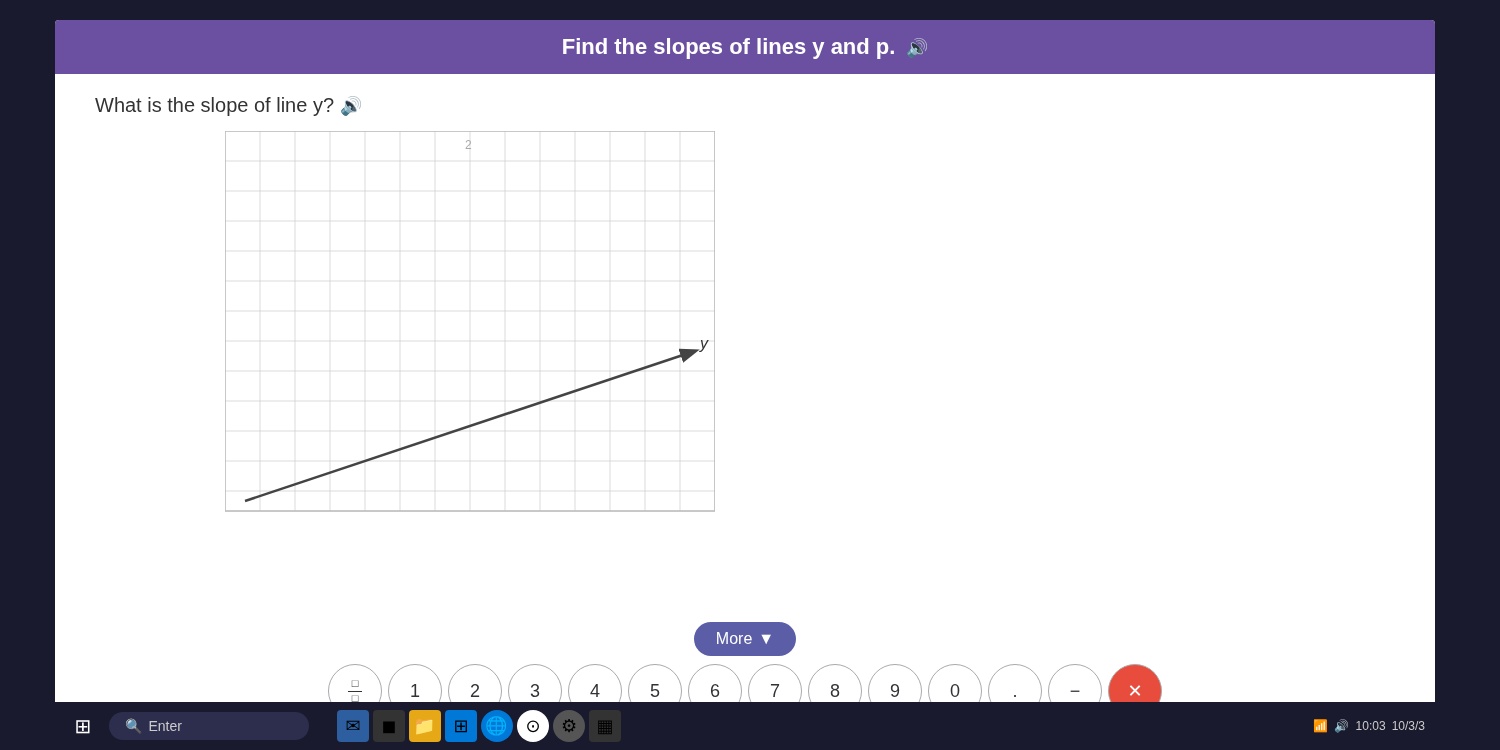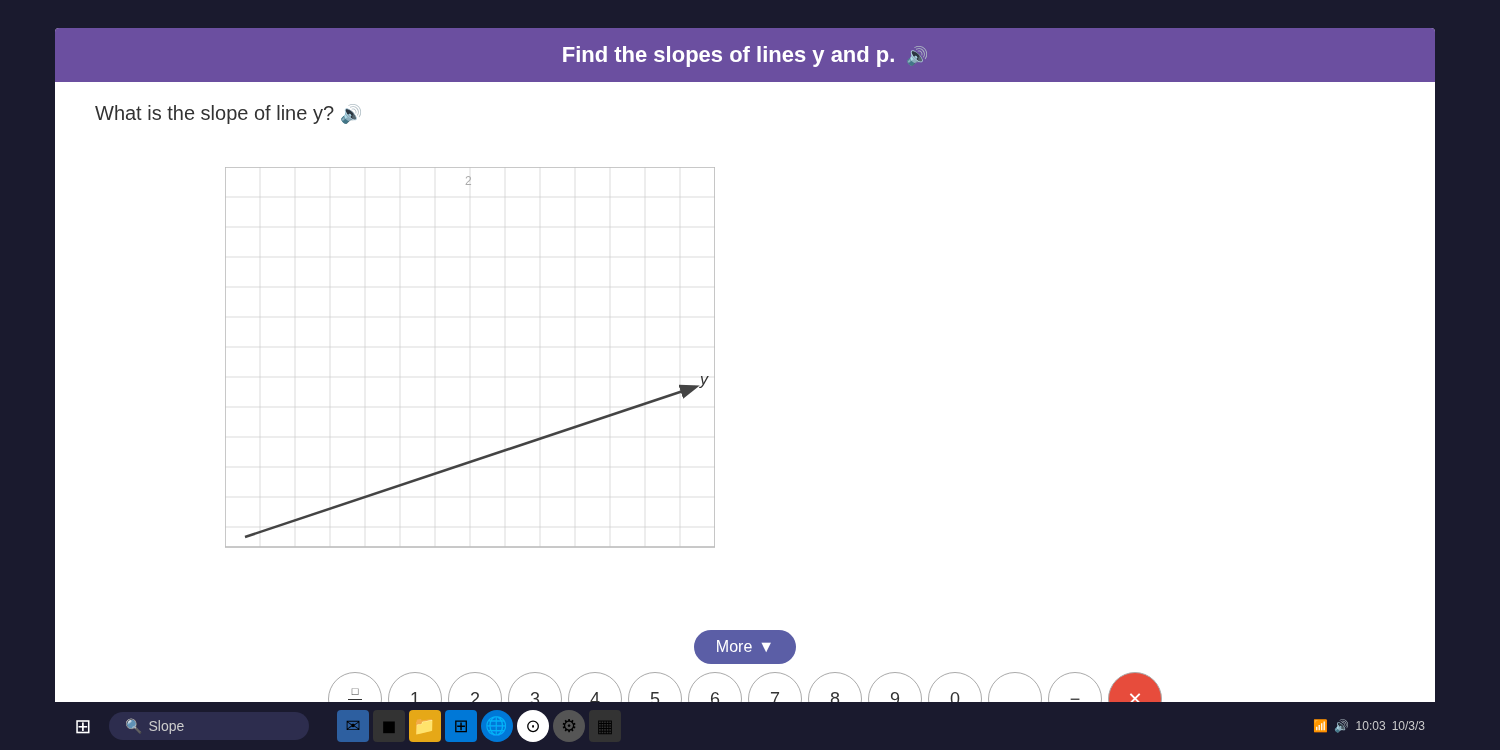--- a/index.html
+++ b/index.html
@@ -7,21 +7,21 @@
       width: 1500px;
       height: 750px;
       background: #1a1a2e;
       font-family: Arial, sans-serif;
       overflow: hidden;
       position: relative;
     }
 
     .screen {
       position: absolute;
-      top: 28px;
+      top: 20px;
       left: 55px;
       width: 1380px;
       height: 710px;
       background: #f0f0f0;
       border-radius: 4px;
       overflow: hidden;
     }
 
     .header-bar {
       width: 100%;
@@ -49,21 +49,21 @@
       height: calc(100% - 56px);
       display: flex;
       flex-direction: column;
       padding: 20px 40px;
       position: relative;
     }
 
     .question-area {
       display: flex;
       align-items: center;
-      margin-bottom: 32px;
+      margin-bottom: 4px;
       font-size: 20px;
       color: #333;
     }
 
     .question-text {
       font-size: 20px;
       color: #333;
     }
 
     .content-row {
@@ -413,21 +413,21 @@
         </button>
       </div>
     </div>
   </div>
 </div>
 
 <div class="taskbar">
   <button class="taskbar-icon windows-btn">⊞</button>
   <div class="search-bar">
     <span>🔍</span>
-    <span>Slope</span>
+    <span>Enter</span>
   </div>
   <div class="taskbar-app-icons">
     <div class="app-icon" style="background:#2d5fa0;">✉</div>
     <div class="app-icon" style="background:#333;">◼</div>
     <div class="app-icon" style="background:#e6a817;">📁</div>
     <div class="app-icon" style="background:#0078d7;">⊞</div>
     <div class="app-icon" style="background:#0078d7; border-radius:50%;">🌐</div>
     <div class="app-icon" style="background:white; border-radius:50%;">⊙</div>
     <div class="app-icon" style="background:#555; border-radius:50%;">⚙</div>
     <div class="app-icon" style="background:#333;">▦</div>

